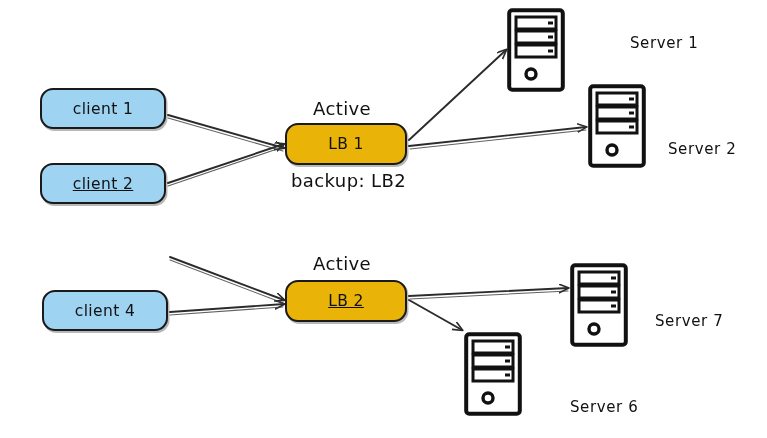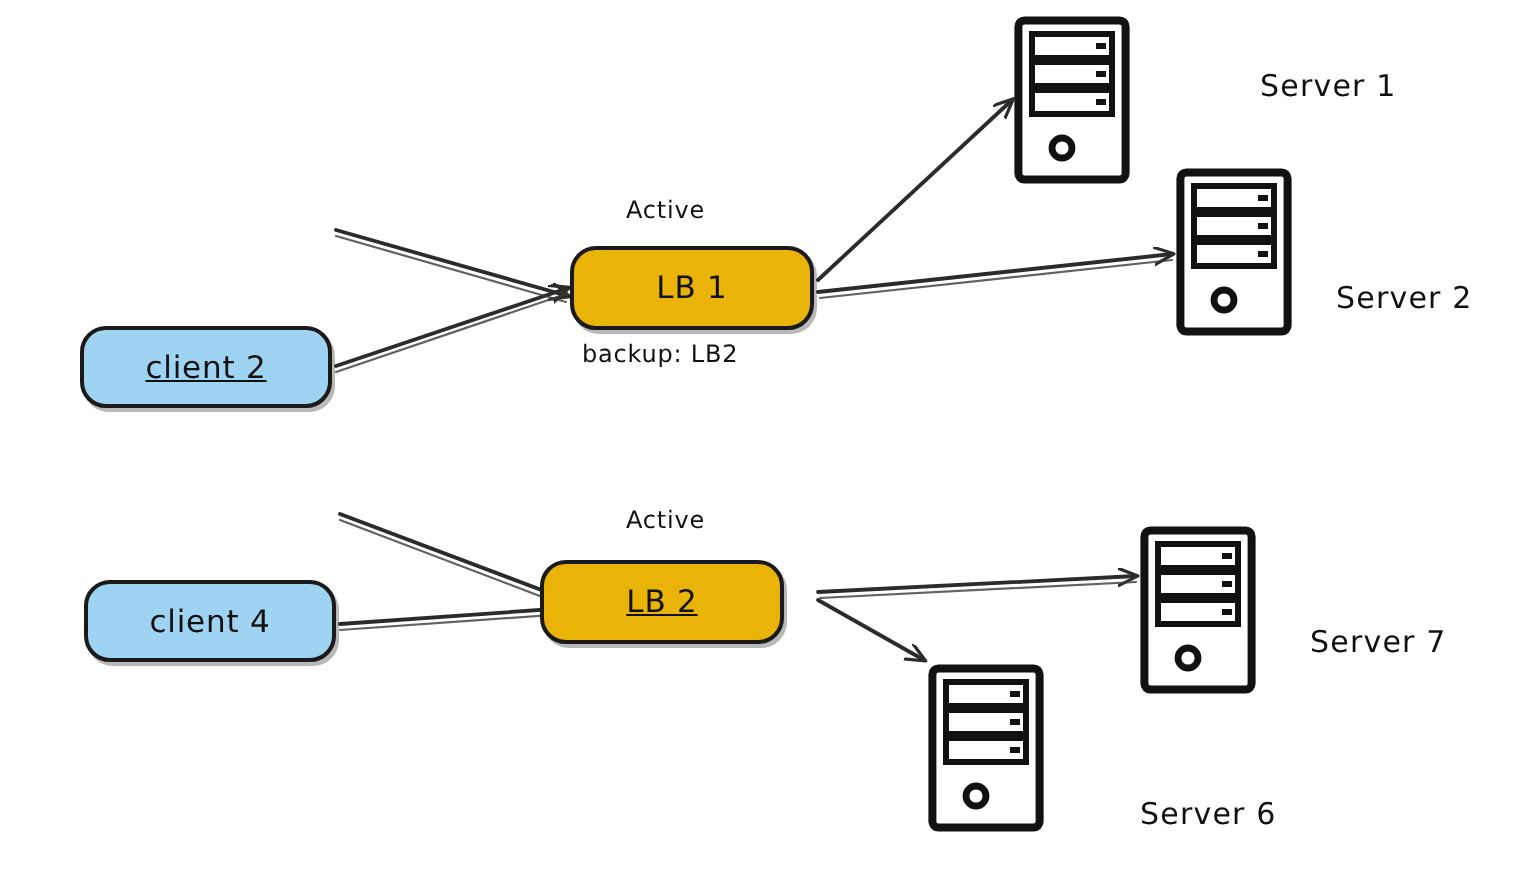--- a/index.html
+++ b/index.html
@@ -49,21 +49,21 @@
   }
 
   
   .free-label {
     position: absolute;
     font-family: "DejaVu Sans", sans-serif;
     color: #111111;
     white-space: nowrap;
   }
   .lb-caption {
-    font-size: 12px;
+    font-size: 18px;
     letter-spacing: 0.4px;
     text-align: center;
   }
   .server-label {
     font-size: 15px;
     letter-spacing: 0.6px;
   }
 
   
   .server-icon {
@@ -95,35 +95,38 @@
     <g fill="none" stroke="#3a3a3a" stroke-width="1.1" stroke-linecap="round" opacity="0.8">
       <path d="M 168 118 L 283 151"></path>
       <path d="M 168 186 L 283 147"></path>
       <path d="M 410 149 L 586 130"></path>
       <path d="M 170 260 L 283 303"></path>
       <path d="M 170 315 L 283 307"></path>
       <path d="M 410 299 L 568 291"></path>
     </g>
   </svg>
 
+  <div class="node-box client-box" style="left:40px;  top:88px;  width:126px; height:41px;">
+    <span>client 1</span>
+  </div>
   <div class="node-box client-box" style="left:40px;  top:163px; width:126px; height:41px;text-decoration:underline;">
     <span>client 2</span>
   </div>
   <div class="node-box client-box" style="left:42px;  top:290px; width:126px; height:41px;">
     <span>client 4</span>
   </div>
 
   <div class="free-label lb-caption" style="left:313px; top:98px;">Active</div>
   <div class="node-box lb-box" style="left:285px; top:123px; width:122px; height:42px;">
     <span>LB 1</span>
   </div>
   <div class="free-label lb-caption" style="left:291px; top:170px;">backup: LB2</div>
 
   <div class="free-label lb-caption" style="left:313px; top:253px;">Active</div>
-  <div class="node-box lb-box" style="left:270px; top:280px; width:122px; height:42px;text-decoration:underline;">
+  <div class="node-box lb-box" style="left:285px; top:280px; width:122px; height:42px;text-decoration:underline;">
     <span>LB 2</span>
   </div>
 
   <svg class="server-icon" style="left:507px; top:8px;" width="58" height="84" viewBox="0 0 58 84" xmlns="http://www.w3.org/2000/svg">
     <rect x="2.2" y="2.2" width="53.6" height="79.6" rx="3" fill="#ffffff" stroke="#111111" stroke-width="4"></rect>
     <rect x="9" y="9" width="40" height="12" fill="#ffffff" stroke="#111111" stroke-width="3"></rect>
     <rect x="9" y="23" width="40" height="12" fill="#ffffff" stroke="#111111" stroke-width="3"></rect>
     <rect x="9" y="37" width="40" height="12" fill="#ffffff" stroke="#111111" stroke-width="3"></rect>
     <rect x="41" y="13.5" width="5" height="3" fill="#111111"></rect>
     <rect x="41" y="27.5" width="5" height="3" fill="#111111"></rect>

